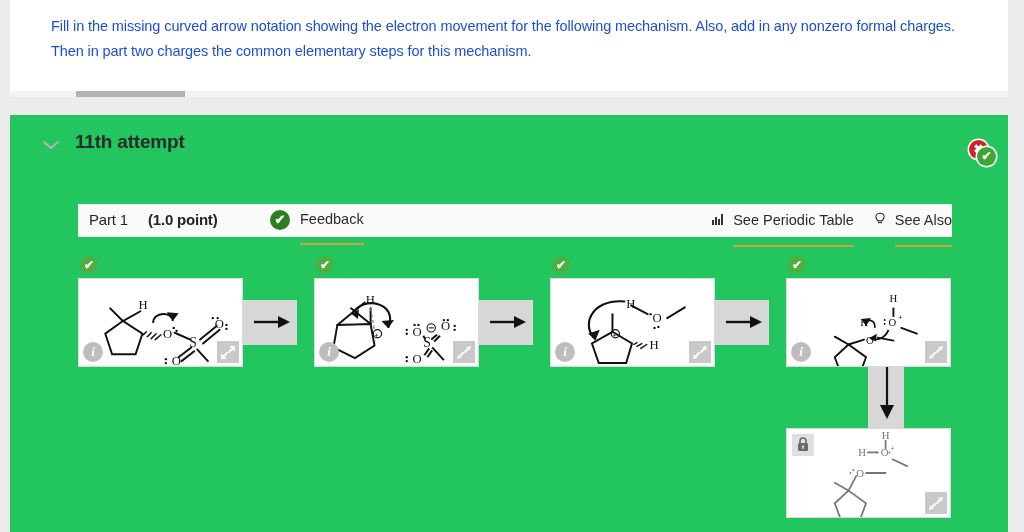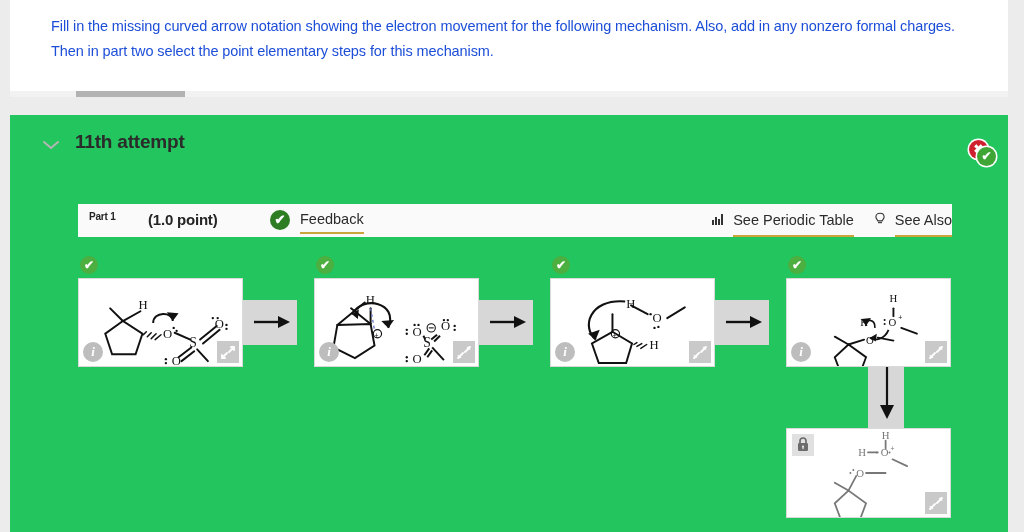--- a/index.html
+++ b/index.html
@@ -122,22 +122,22 @@
     left: 68px;
     top: 89px;
     width: 874px;
     height: 33px;
     background: #fafafa;
   }
   .part-label {
     position: absolute;
     left: 11px;
     top: 7px;
-    font-size: 10px;
-    font-weight: bold;
+    font-size: 15px;
+    font-weight: normal;
     color: #252525;
     letter-spacing: -0.2px;
     text-align: center;
   }
   .part-points {
     position: absolute;
     left: 70px;
     top: 7px;
     font-size: 15px;
     font-weight: bold;
@@ -158,21 +158,21 @@
     text-align: center;
     font-weight: bold;
   }
   .feedback-link {
     position: absolute;
     left: 222px;
     top: 7px;
     font-size: 14.5px;
     color: #2b2b2b;
     border-bottom: 2px solid #cba43c;
-    padding-bottom: 5px;
+    padding-bottom: 16px;
     cursor: pointer;
   }
   .right-links {
     position: absolute;
     right: 0px;
     top: 7px;
     height: 22px;
   }
   .rl-item {
     display: inline-block;
@@ -185,21 +185,21 @@
     vertical-align: top;
     margin-right: 4px;
     position: relative;
     top: 1px;
   }
   .rl-text {
     display: inline-block;
     font-size: 14.5px;
     color: #2b2b2b;
     border-bottom: 2px solid #cba43c;
-    padding-bottom: 7px;
+    padding-bottom: 17px;
   }
 
   
   .mol-row { position: absolute; left: 0; top: 0; }
   .arrow-band {
     position: absolute;
     background: #d7d7d7;
   }
   .mol-panel {
     position: absolute;
@@ -264,21 +264,21 @@
     background: #d7d7d7;
   }
 </style>
 </head>
 <body>
 
 <div id="root">
 
   <div class="card-top">
     <div class="qtext l1">Fill in the missing curved arrow notation showing the electron movement for the following mechanism. Also, add in any nonzero formal charges.</div>
-    <div class="qtext l2">Then in part two select the point elementary steps for this mechanism.</div>
+    <div class="qtext l2">Then in part two charges the common elementary steps for this mechanism.</div>
   </div>
 
   <div class="progress-track">
     <div class="progress-fill"></div>
   </div>
 
   <div class="card-main">
 
     <div class="attempt-row">
       <div class="chevron">

